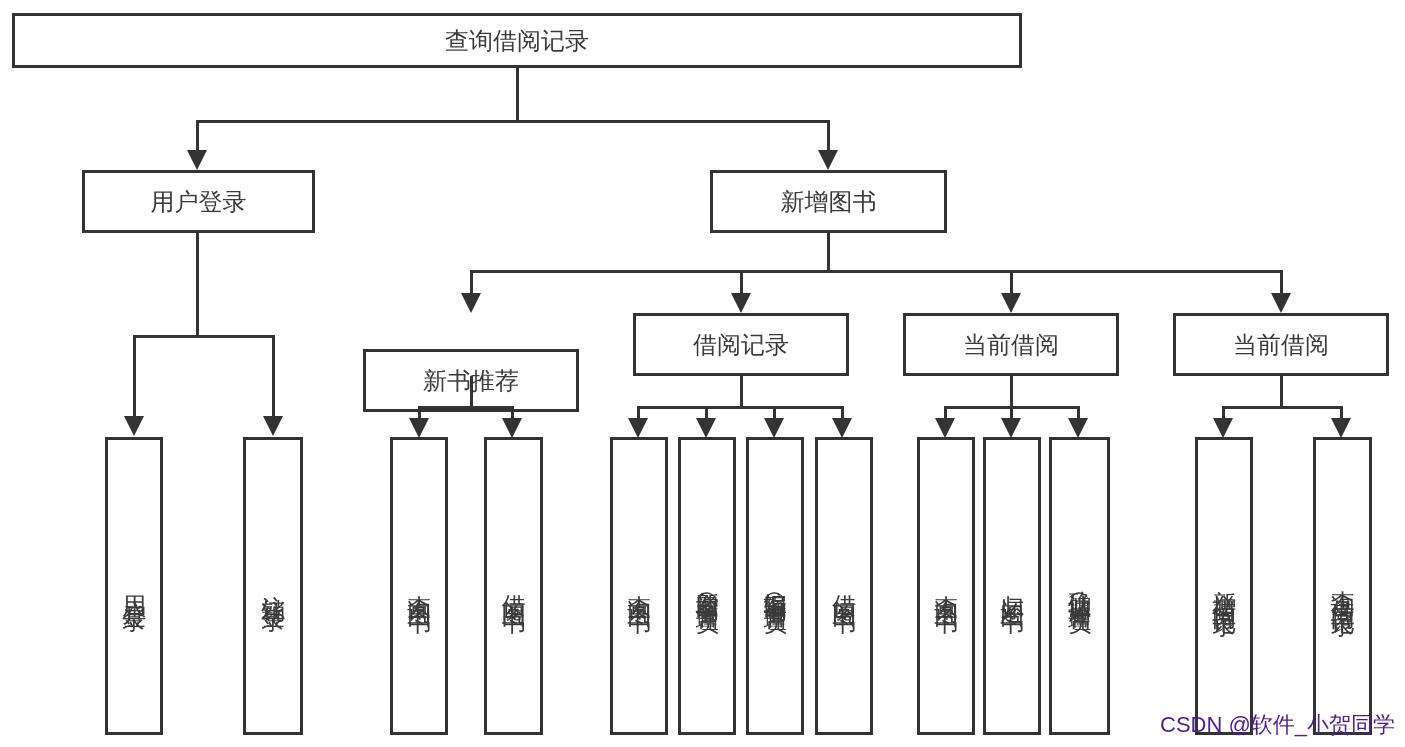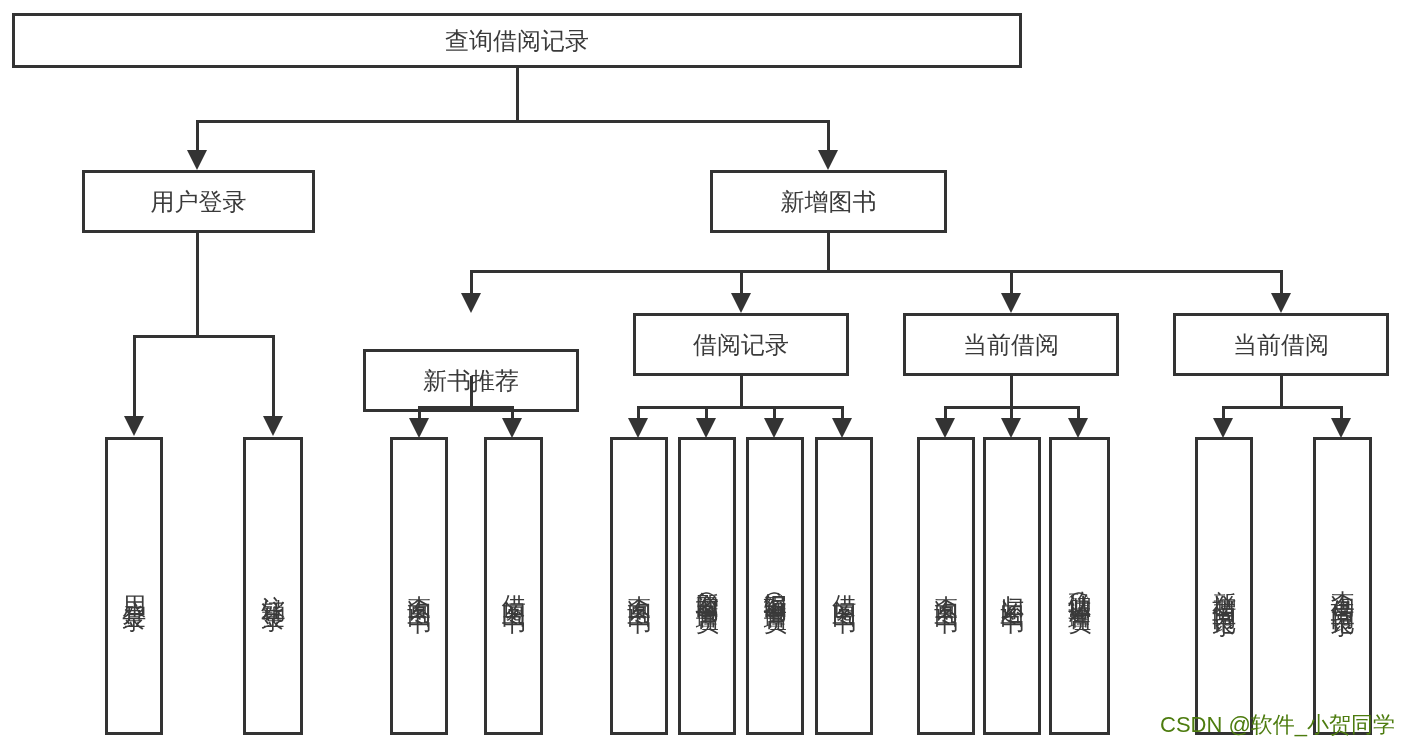--- a/index.html
+++ b/index.html
@@ -32,21 +32,21 @@
   .arrow{
     position:absolute;width:0;height:0;
     border-left:10px solid transparent;
     border-right:10px solid transparent;
     border-top:20px solid #333333;
   }
   .watermark{
     position:absolute;
     left:1160px;top:710px;
     font-size:22px;
-    color:#4d7c0f;
+    color:#4c1d95;
     white-space:nowrap;
     z-index:5;
   }
 </style>
 </head>
 <body>
 
 <div id="canvas">
 
   <div class="node" style="left:12px;top:13px;width:1010px;height:55px;">

